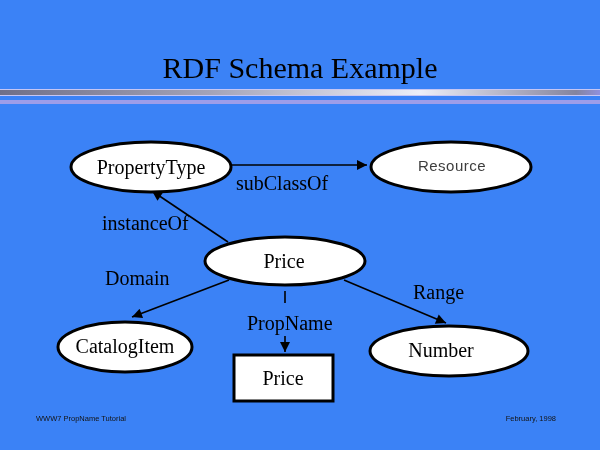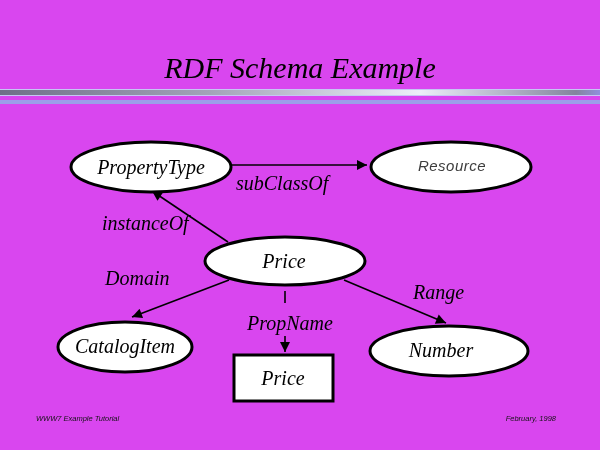--- a/index.html
+++ b/index.html
@@ -1,18 +1,18 @@
 <!DOCTYPE html>
 <html><head>
 <meta charset="utf-8">
 <style>
   html,body { margin:0; padding:0; background:#fff; }
   #slide {
-    position:relative; width:600px; height:450px; background:#d946ef;
-    overflow:hidden; font-family:"Liberation Serif", serif;font-style:italic;
+    position:relative; width:600px; height:450px; background:#3b82f6;
+    overflow:hidden; font-family:"Liberation Serif", serif;
   }
   #title {
     position:absolute; top:51px; left:0; width:600px; text-align:center;
     font-family:"Liberation Serif", serif; font-size:30px; color:#000;
     white-space:nowrap;
   }
   .bar1 {
     position:absolute; left:0; top:89px; width:600px; height:7px;
     box-sizing:border-box;
     border-top:1px solid #c6c6f4; border-bottom:1px solid #c6c6f4;
@@ -80,16 +80,16 @@
     <text class="nlabel" x="441" y="357">Number</text>
     <text class="nlabel" x="283" y="385">Price</text>
 
     <text class="elabel" x="236" y="190">subClassOf</text>
     <text class="elabel" x="102" y="230">instanceOf</text>
     <text class="elabel" x="105" y="285">Domain</text>
     <text class="elabel" x="413" y="299">Range</text>
     <text class="elabel" x="247" y="330">PropName</text>
   </svg>
 
-  <div id="footer-left" class="footer">WWW7 Example Tutorial</div>
+  <div id="footer-left" class="footer">WWW7 PropName Tutorial</div>
   <div id="footer-right" class="footer">February, 1998</div>
 
 </div>
 
 </body></html>

